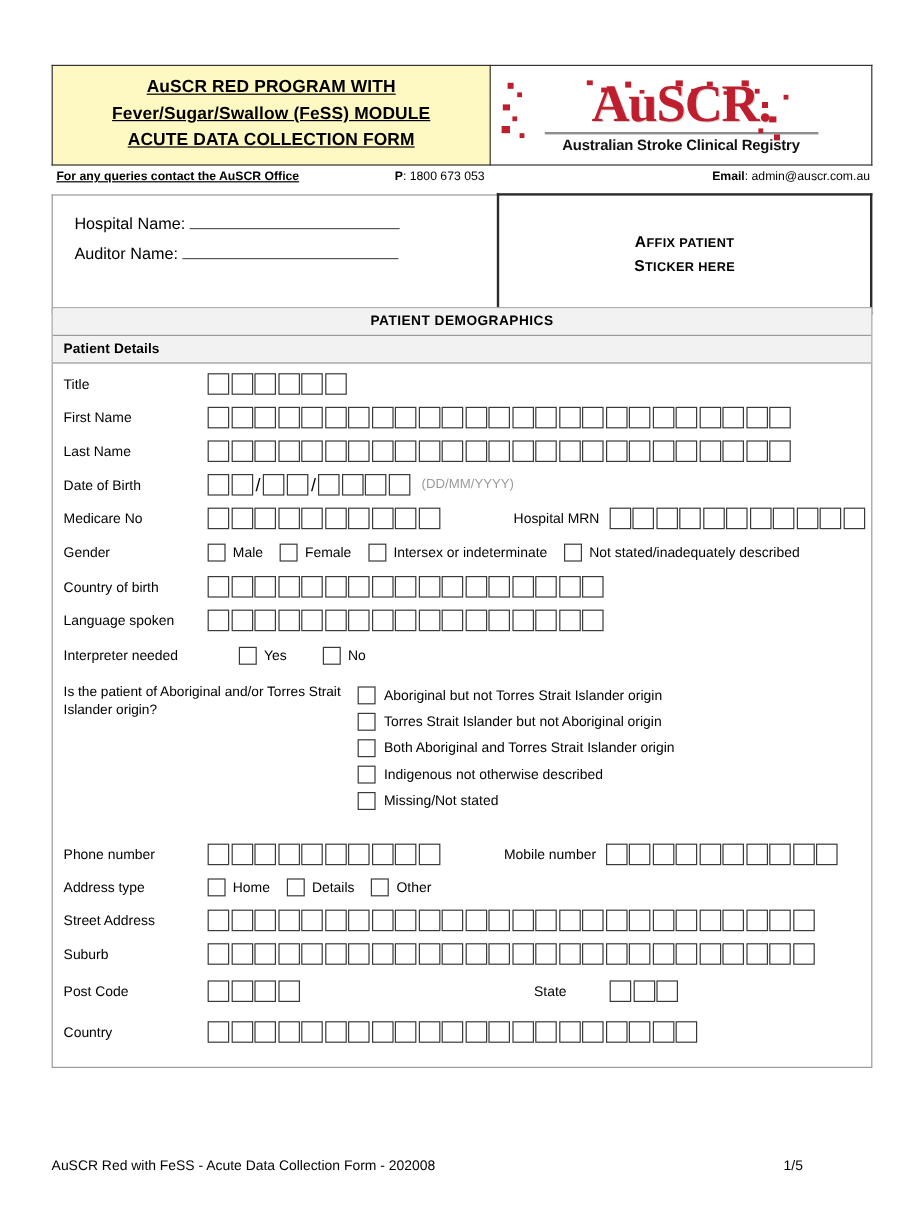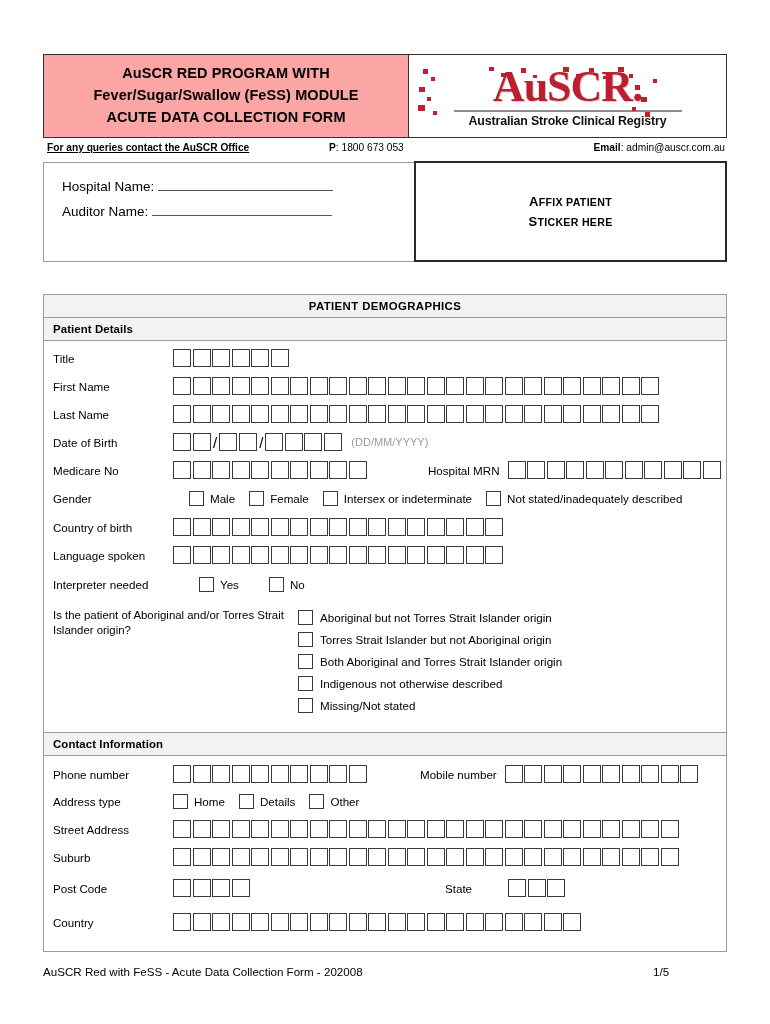--- a/index.html
+++ b/index.html
@@ -31,23 +31,24 @@
     border: 1.5px solid #333;
     border-collapse: collapse;
     table-layout: fixed;
   }
   .header-table td {
     border: 1.5px solid #333;
     vertical-align: middle;
     padding: 0;
   }
   .title-cell {
-    background: #fca5a5;
+    background: #fef9c3;
     text-align: center;
     padding: 7px 6px 9px 6px !important;
+    text-decoration: underline;
   }
   .title-cell .tline {
     font-size: 14.5px;
     font-weight: bold;
     line-height: 1.52;
     letter-spacing: 0.1px;
     white-space: nowrap;
   }
   .logo-cell {
     text-align: center;
@@ -162,21 +163,20 @@
 
   
   .demo {
     position: absolute;
     left: 43px;
     top: 256px;
     width: 684px;
     border: 1px solid #9a9a9a;
     box-sizing: border-box;
     background: #fff;
-    margin-top: 38px;
   }
   .band {
     background: #f2f2f2;
     border-bottom: 1px solid #9a9a9a;
     font-size: 11.4px;
     font-weight: bold;
     padding: 5px 0 5px 0;
     text-align: center;
     letter-spacing: 0.4px;
   }
@@ -487,21 +487,21 @@
             <span class="bx"></span>
             <span class="bx"></span>
             <span class="bx"></span>
             <span class="bx"></span>
             <span class="bx"></span>
             <span class="bx"></span>
             <span class="bx"></span>
           </span>
       </div>
 
-      <div class="row" style="min-height:29px;gap:16px;">
+      <div class="row" style="min-height:29px;">
         <span class="lbl">Gender</span>
         <span class="fields">
             <span class="cbwrap">
               <span class="cb"></span>
               <span class="ctext">Male</span>
             </span>
             <span class="cbwrap">
               <span class="cb"></span>
               <span class="ctext">Female</span>
             </span>
@@ -596,21 +596,20 @@
               <span class="otext">Indigenous not otherwise described</span>
             </div>
             <div class="opt">
               <span class="cb"></span>
               <span class="otext">Missing/Not stated</span>
             </div>
           </div>
       </div>
     </div>
 
-    <div class="subband" style="border-top:1px solid #9a9a9a;">Contact Information</div>
 
     <div class="rows" style="padding-bottom:12px;">
 
       <div class="row" style="padding-top:4px;">
         <span class="lbl">Phone number</span>
         <span class="fields">
             <span class="bx"></span>
             <span class="bx"></span>
             <span class="bx"></span>
             <span class="bx"></span>

